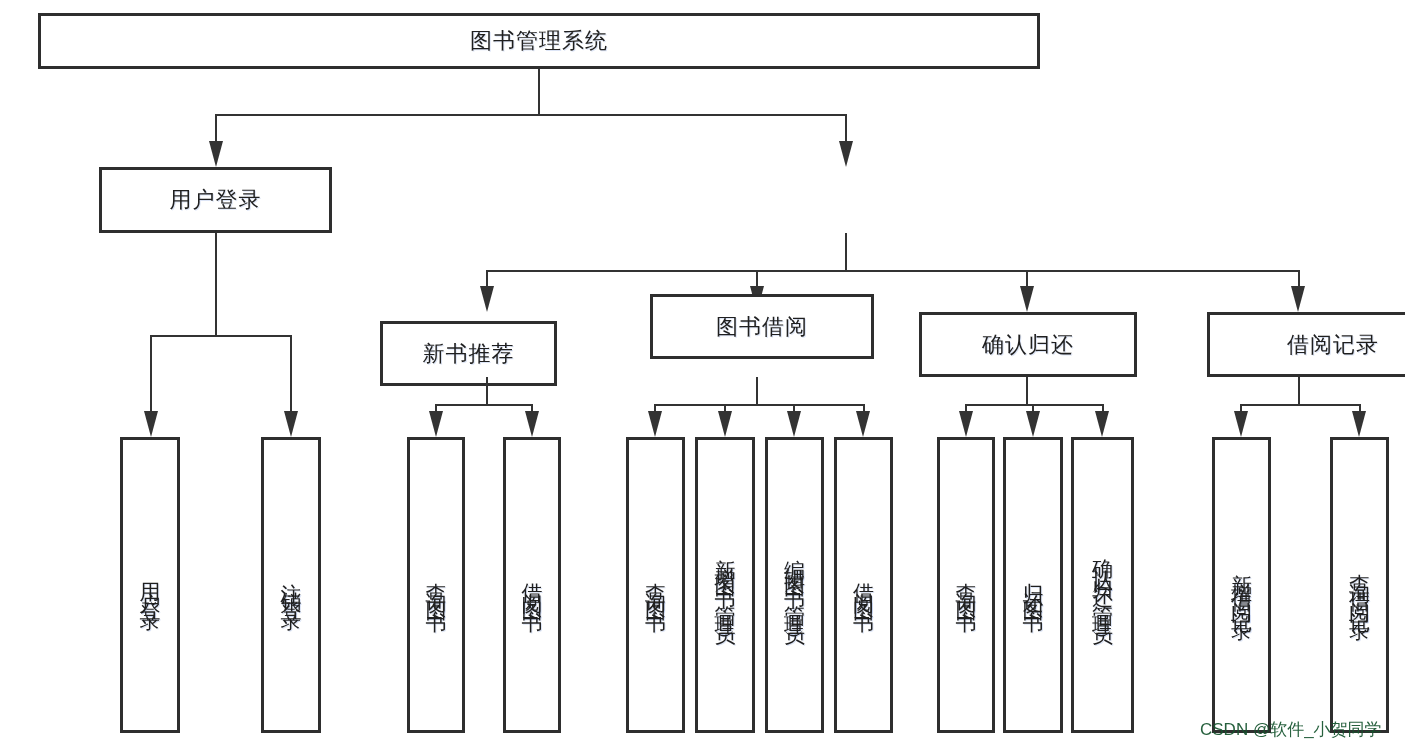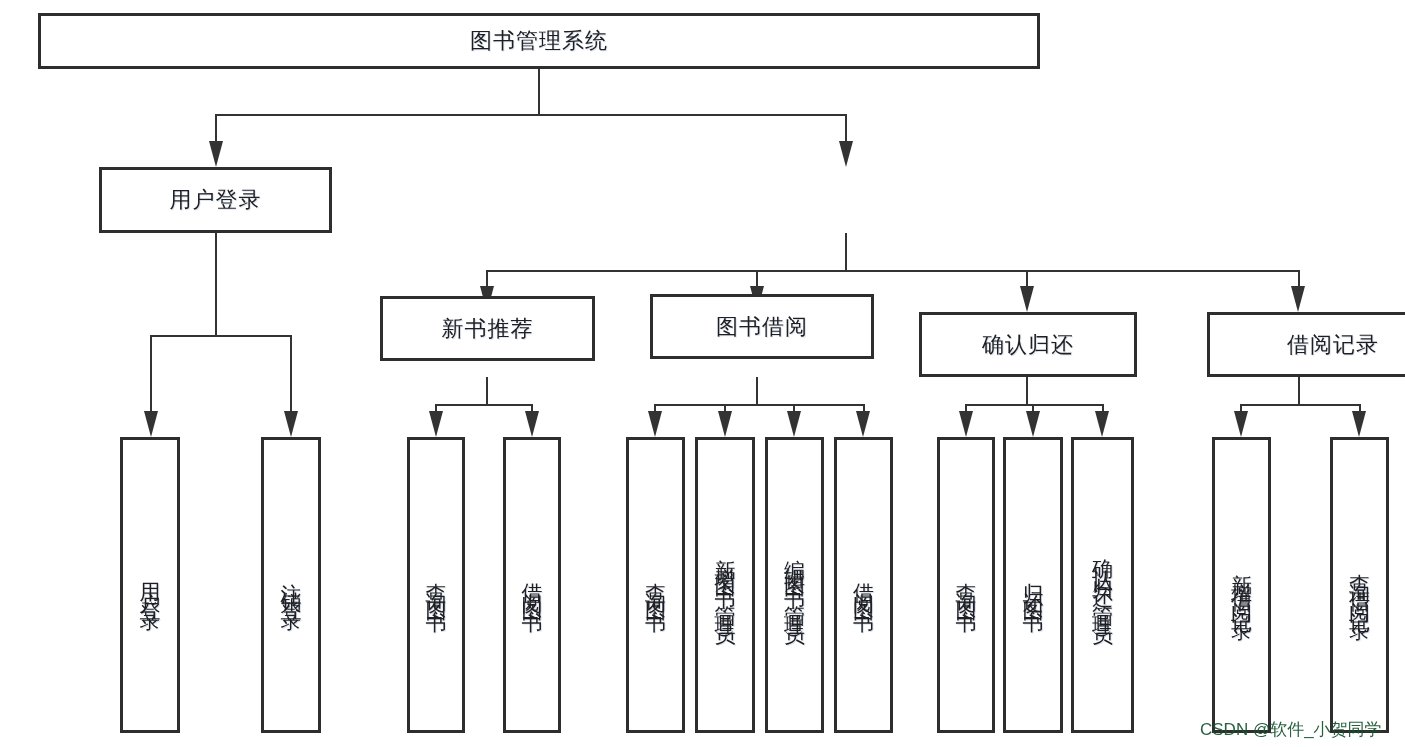--- a/index.html
+++ b/index.html
@@ -88,21 +88,21 @@
   <div class="hline" style="left:470px;top:270px;width:813px;height:2px"></div>
   <div class="vline" style="left:469px;top:270px;width:2px;height:18px"></div>
   <div class="arrow" style="left:463px;top:286px"></div>
   <div class="vline" style="left:739px;top:270px;width:2px;height:18px"></div>
   <div class="arrow" style="left:733px;top:286px"></div>
   <div class="vline" style="left:1009px;top:270px;width:2px;height:18px"></div>
   <div class="arrow" style="left:1003px;top:286px"></div>
   <div class="vline" style="left:1281px;top:270px;width:2px;height:18px"></div>
   <div class="arrow" style="left:1274px;top:286px"></div>
 
-  <div class="box" style="left:363px;top:296px;width:215px;height:65px">
+  <div class="box" style="left:363px;top:321px;width:177px;height:65px">
     <span class="nodelabel">新书推荐</span>
   </div>
   <div class="box" style="left:633px;top:294px;width:224px;height:65px">
     <span class="nodelabel">图书借阅</span>
   </div>
   <div class="box" style="left:902px;top:312px;width:218px;height:65px">
     <span class="nodelabel">确认归还</span>
   </div>
   <div class="box" style="left:1190px;top:312px;width:252px;height:65px">
     <span class="nodelabel">借阅记录</span>

